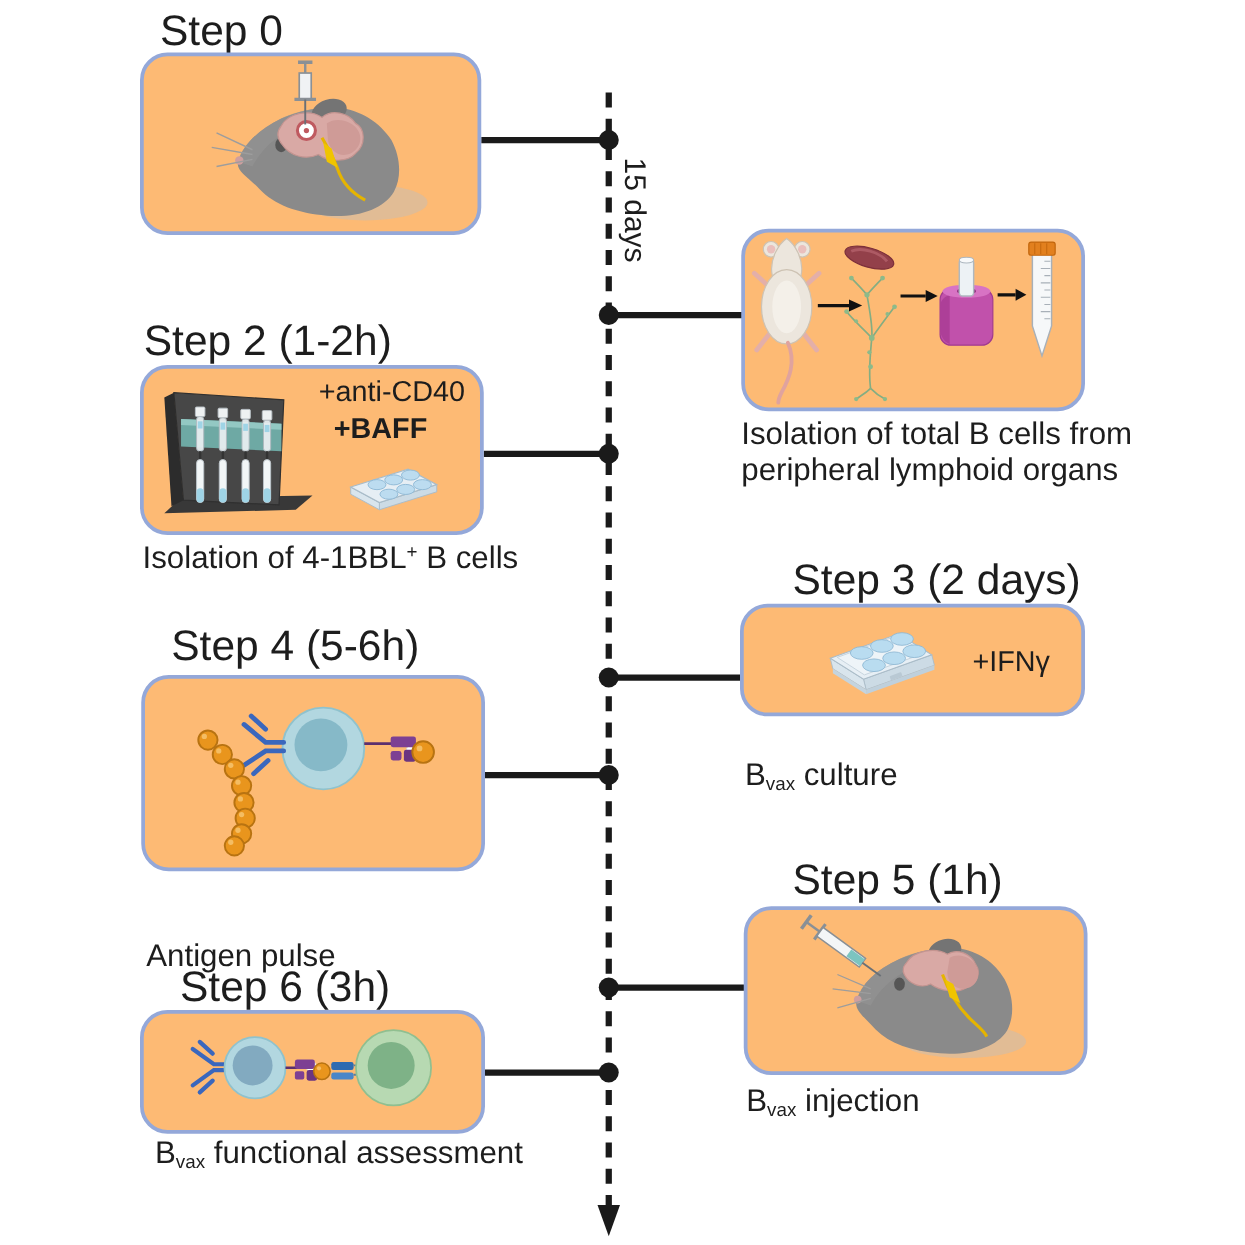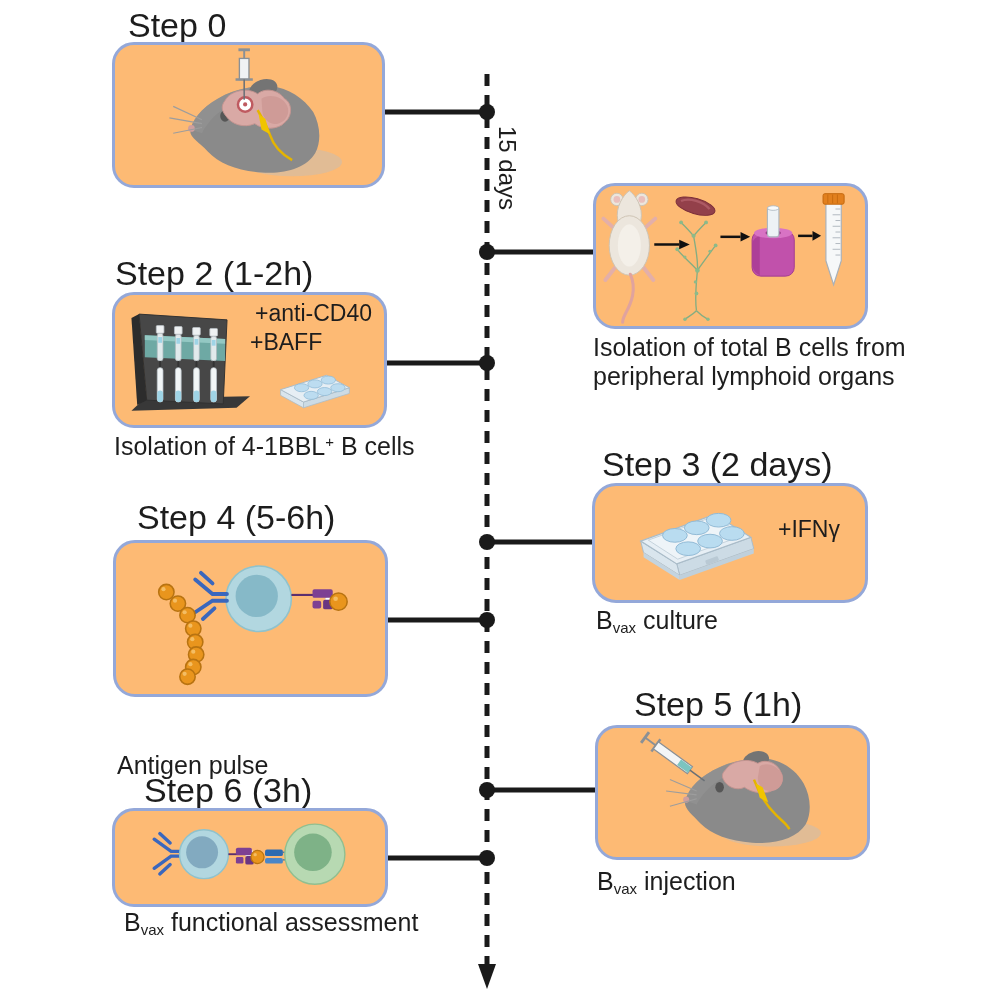--- a/index.html
+++ b/index.html
@@ -154,21 +154,21 @@
       </g>
     </svg>
   </div>
   <div class="step-caption" style="left:593px;top:333px;width:330px;">
     <span>Isolation of total B cells from peripheral lymphoid organs</span>
   </div>
 
   <div class="step-title" style="left:115px;top:254px;">Step 2 (1-2h)</div>
   <div class="step-box" style="left:112px;top:292px;width:275px;height:136px;">
     <div class="box-label" style="left:140px;top:4px;">+anti-CD40</div>
-    <div class="box-label" style="left:135px;top:33px;">+BAFF</div>
+    <div class="box-label" style="left:152px;top:33px;font-weight:bold;">+BAFF</div>
     <svg viewBox="0 0 275 136">
       <g>
         <polygon points="14,121 124,118 138,106 28,108" fill="#383838"></polygon>
         <polygon points="22,20 114,26 110,114 30,110" fill="#474747" stroke="#303030" stroke-width="1"></polygon>
         <polygon points="14,24 22,20 30,110 20,115" fill="#2c2c2c"></polygon>
         <polygon points="28,42 112,46 112,69 28,65" fill="#6ea9a4"></polygon>
         <polygon points="28,42 112,46 112,51 28,47" fill="#93c8c3"></polygon>
         <g>
           <g>
             <rect x="41" y="40" width="6" height="29" rx="2.5" fill="#e8eef0" stroke="#b0bac0" stroke-width="0.8" opacity="0.95"></rect>
@@ -226,22 +226,22 @@
           <ellipse cx="216" cy="101" rx="7.5" ry="4.2"></ellipse>
           <ellipse cx="230" cy="97" rx="7.5" ry="4.2"></ellipse>
         </g>
       </g>
     </svg>
   </div>
   <div class="step-caption" style="left:114px;top:432px;">
     <span>Isolation of 4-1BBL</span><sup>+</sup><span> B cells</span>
   </div>
 
-  <div class="step-title" style="left:602px;top:445px;">Step 3 (2 days)</div>
-  <div class="step-box" style="left:592px;top:483px;width:276px;height:120px;border-radius:24px;">
+  <div class="step-title" style="left:634px;top:445px;">Step 3 (2 days)</div>
+  <div class="step-box" style="left:592px;top:483px;width:276px;height:90px;">
     <div class="box-label" style="left:183px;top:29px;">+IFNγ</div>
     <svg viewBox="0 0 276 120">
       <g>
         <polygon points="82,82 160,54 163,66 85,94" fill="#ccdbe5" stroke="#a9bcc9" stroke-width="1"></polygon>
         <polygon points="44,58 82,82 85,94 47,70" fill="#d9e5ed" stroke="#a9bcc9" stroke-width="1"></polygon>
         <polygon points="44,58 122,30 160,54 82,82" fill="#e7eff5" stroke="#a9bcc9" stroke-width="1.2"></polygon>
         <polygon points="52,57 121,32 152,52 83,77" fill="#eef4f8" stroke="#b9c9d4" stroke-width="0.8"></polygon>
         <g fill="#b9dcf0" stroke="#8fb8d4" stroke-width="1">
           <ellipse cx="80" cy="52" rx="13" ry="7.2"></ellipse>
           <ellipse cx="103" cy="44" rx="13" ry="7.2"></ellipse>

